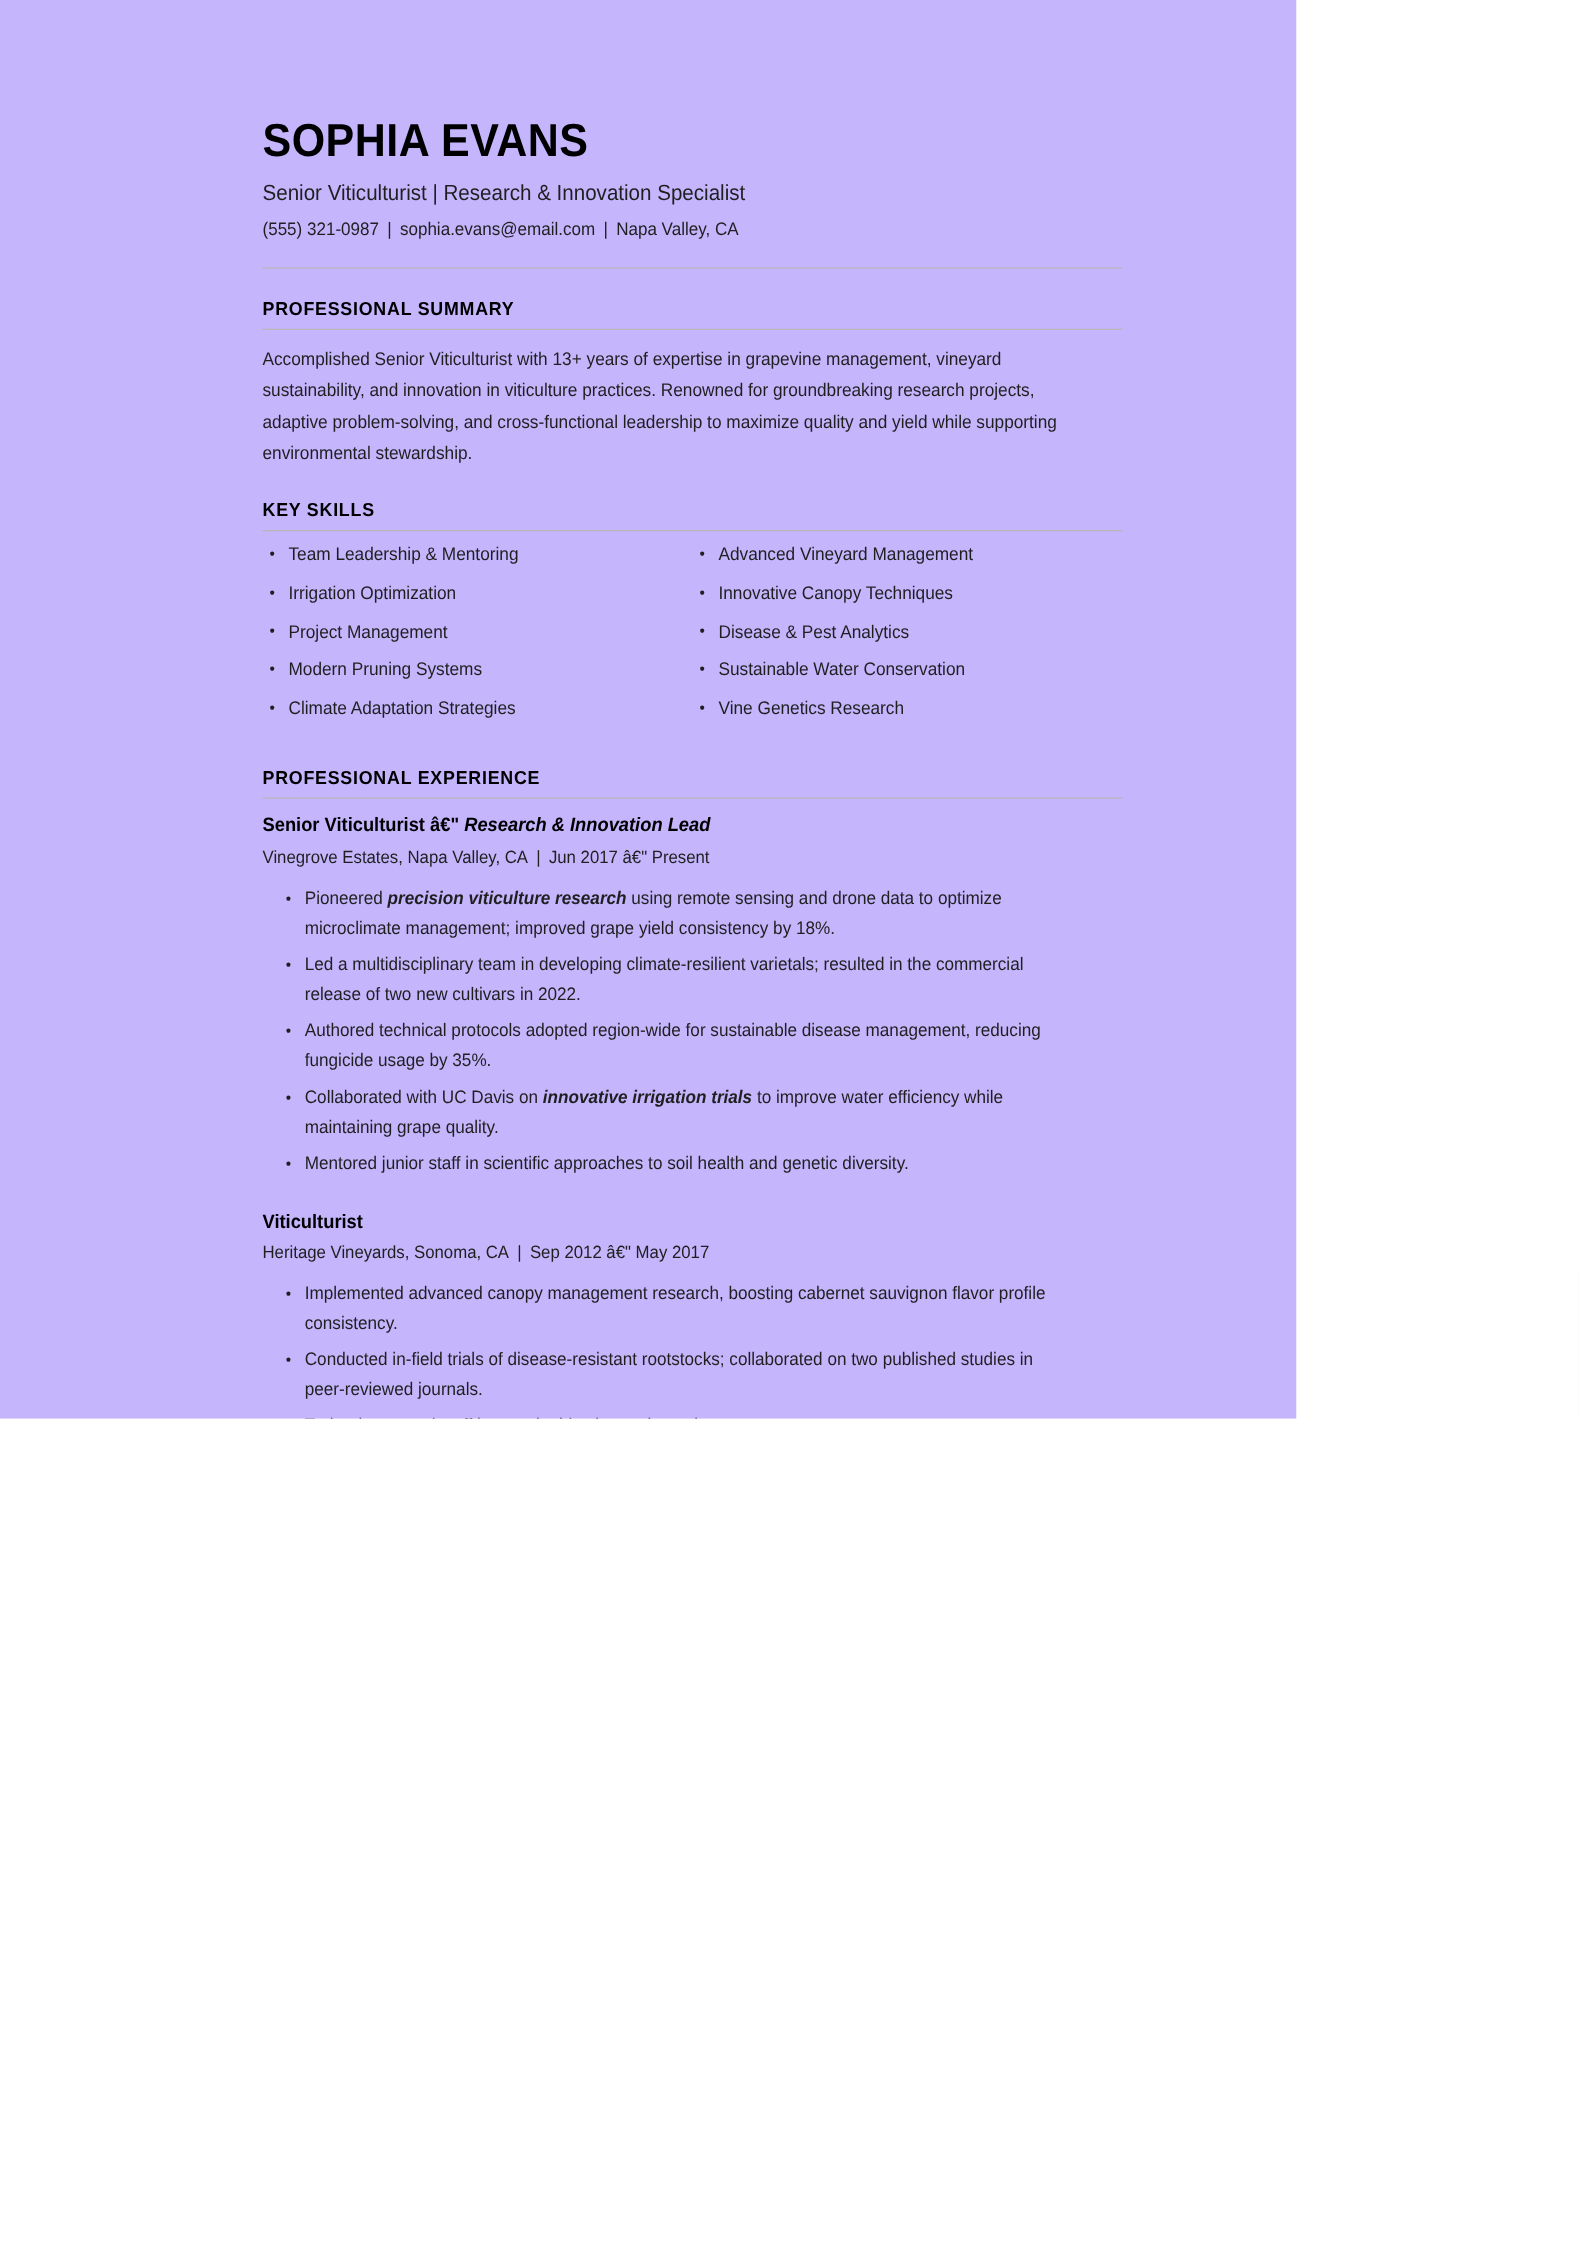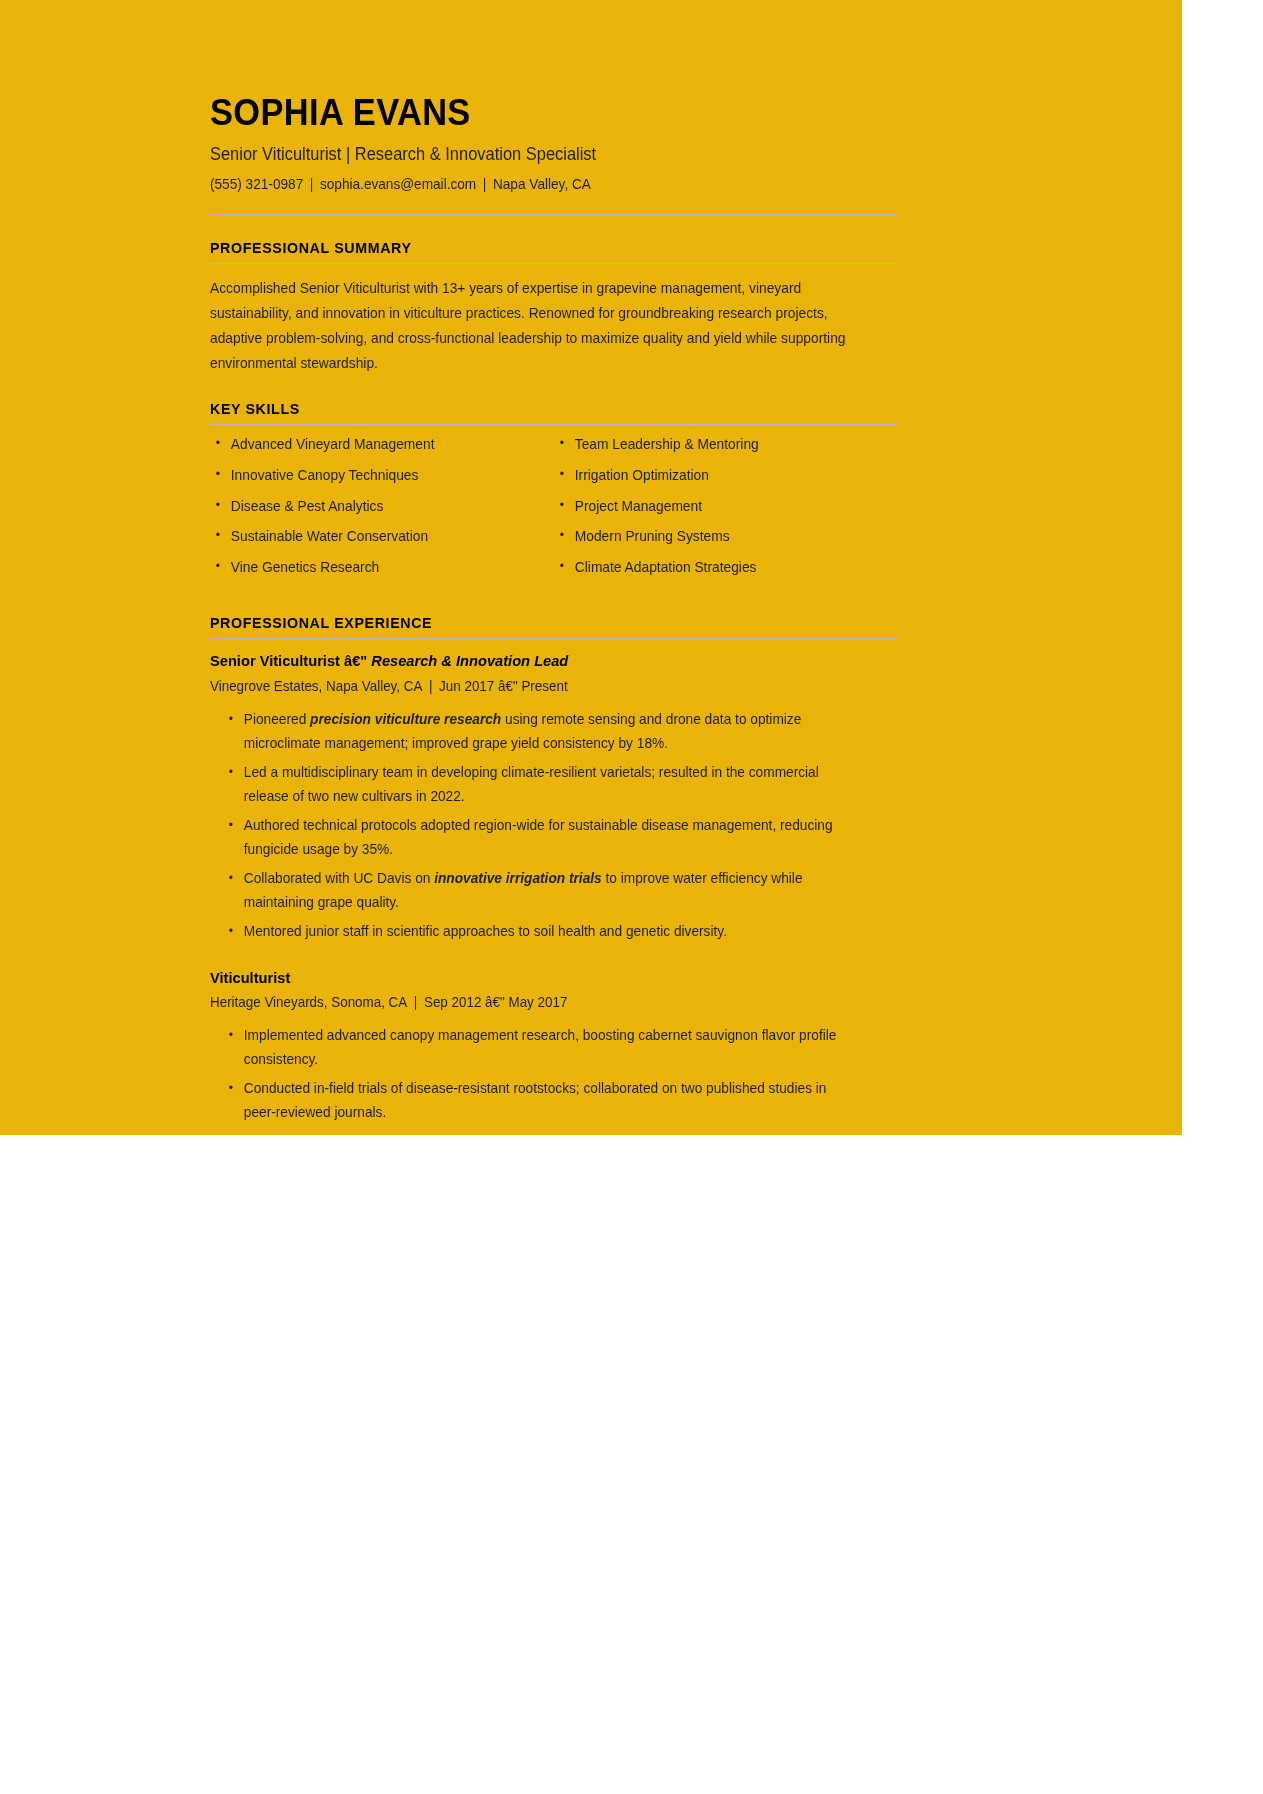--- a/index.html
+++ b/index.html
@@ -13,24 +13,24 @@
     font-family: "Liberation Sans", "DejaVu Sans", sans-serif;
     color: #1a1a1a;
     position: relative;
     overflow: hidden;
   }
   
   #page {
     position: absolute;
     left: 0;
     top: 0;
-    width: 1182px;
+    width: 1037px;
     height: 1135px;
     overflow: hidden;
-    background: #eab308;
+    background: #c4b5fd;
   }
   #doc {
     position: absolute;
     left: 210px;
     top: 0;
     width: 688px;
   }
   .name {
     font-size: 37px;
     font-weight: bold;
@@ -212,32 +212,32 @@
       <h2 class="section-title">PROFESSIONAL SUMMARY</h2>
       <hr class="section-rule">
       <p class="summary">Accomplished Senior Viticulturist with 13+ years of expertise in grapevine management, vineyard sustainability, and innovation in viticulture practices. Renowned for groundbreaking research projects, adaptive problem-solving, and cross-functional leadership to maximize quality and yield while supporting environmental stewardship.</p>
     </div>
 
     <div class="section">
       <h2 class="section-title">KEY SKILLS</h2>
       <hr class="section-rule">
       <div class="skills-wrap">
         <ul class="skills-col">
+          <li>Team Leadership &amp; Mentoring</li>
+          <li>Irrigation Optimization</li>
+          <li>Project Management</li>
+          <li>Modern Pruning Systems</li>
+          <li>Climate Adaptation Strategies</li>
+        </ul>
+        <ul class="skills-col">
           <li>Advanced Vineyard Management</li>
           <li>Innovative Canopy Techniques</li>
           <li>Disease &amp; Pest Analytics</li>
           <li>Sustainable Water Conservation</li>
           <li>Vine Genetics Research</li>
-        </ul>
-        <ul class="skills-col">
-          <li>Team Leadership &amp; Mentoring</li>
-          <li>Irrigation Optimization</li>
-          <li>Project Management</li>
-          <li>Modern Pruning Systems</li>
-          <li>Climate Adaptation Strategies</li>
         </ul>
       </div>
     </div>
 
     <div class="section">
       <h2 class="section-title">PROFESSIONAL EXPERIENCE</h2>
       <hr class="section-rule">
 
       <div class="job">
         <h3 class="job-title"><span>Senior Viticulturist â€" </span><span class="ital">Research &amp; Innovation Lead</span></h3>

